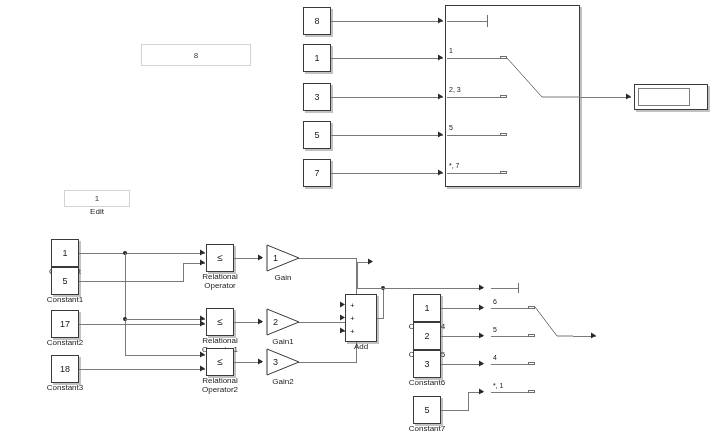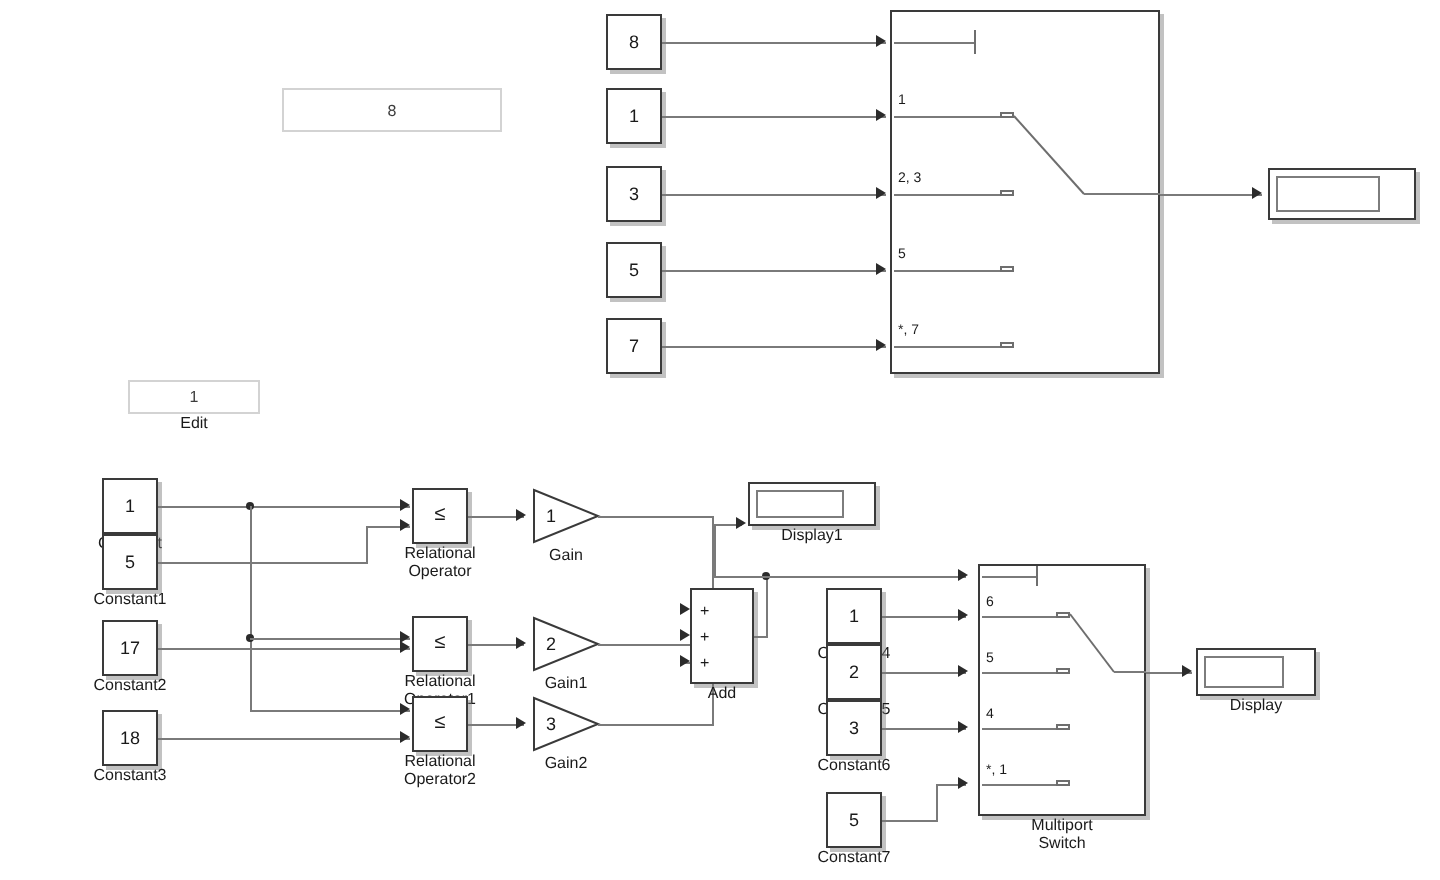--- a/index.html
+++ b/index.html
@@ -328,24 +328,20 @@
   <div class="wire-v" style="left:383px; top:288px; height:31px;"></div>
   <div class="dot" style="left:383px; top:288px;"></div>
   <div class="wire-h" style="left:357px; top:288px; width:26px;"></div>
   <div class="wire-v" style="left:357px; top:262px; height:27px;"></div>
   <div class="wire-h" style="left:357px; top:262px; width:14px;"></div>
   <div class="arrow" style="left:368px; top:262px;"></div>
 
   <div class="wire-h" style="left:383px; top:288px; width:100px;"></div>
   <div class="arrow" style="left:479px; top:288px;"></div>
 
-  <div class="node display" style="left:374px; top:241px; width:64px; height:22px;">
-    <div class="well" style="width:44px;"></div>
-    <span class="cap">Display1</span>
-  </div>
 
   <div class="node blk" style="left:413px; top:294px; width:28px; height:28px;">
     <span>1</span>
     <span class="cap">Constant4</span>
   </div>
   <div class="node blk" style="left:413px; top:322px; width:28px; height:28px;">
     <span>2</span>
     <span class="cap">Constant5</span>
   </div>
   <div class="node blk" style="left:413px; top:350px; width:28px; height:28px;">
@@ -362,24 +358,20 @@
   <div class="wire-h" style="left:441px; top:336px; width:42px;"></div>
   <div class="arrow" style="left:479px; top:336px;"></div>
   <div class="wire-h" style="left:441px; top:364px; width:42px;"></div>
   <div class="arrow" style="left:479px; top:364px;"></div>
 
   <div class="wire-h" style="left:441px; top:410px; width:27px;"></div>
   <div class="wire-v" style="left:468px; top:392px; height:19px;"></div>
   <div class="wire-h" style="left:468px; top:392px; width:15px;"></div>
   <div class="arrow" style="left:479px; top:392px;"></div>
 
-  <div class="node blk" style="left:489px; top:282px; width:84px; height:126px;">
-    <span class="cap">Multiport
-Switch</span>
-  </div>
 
   <div class="wire-h" style="left:491px; top:288px; width:27px;"></div>
   <div class="sw-tick" style="left:518px; top:283px; height:10px;"></div>
 
   <span class="sw-label" style="left:493px; top:298px;">6</span>
   <span class="sw-label" style="left:493px; top:326px;">5</span>
   <span class="sw-label" style="left:493px; top:354px;">4</span>
   <span class="sw-label" style="left:493px; top:382px;">*, 1</span>
 
   <div class="wire-h" style="left:491px; top:308px; width:39px;"></div>
@@ -392,18 +384,14 @@
   <div class="sw-contact" style="left:528px; top:392px;"></div>
 
   <svg class="node" style="left:489px; top:282px; width:84px; height:126px;" viewBox="0 0 84 126">
     <line x1="46" y1="25" x2="68" y2="54" stroke="#6e6e6e" stroke-width="1"></line>
     <line x1="68" y1="54" x2="84" y2="54" stroke="#7a7a7a" stroke-width="1"></line>
   </svg>
 
   <div class="wire-h" style="left:573px; top:336px; width:23px;"></div>
   <div class="arrow" style="left:591px; top:336px;"></div>
 
-  <div class="node display" style="left:598px; top:324px; width:60px; height:24px;">
-    <div class="well" style="width:40px;"></div>
-    <span class="cap">Display</span>
-  </div>
 
 </div>
 
 </body></html>

